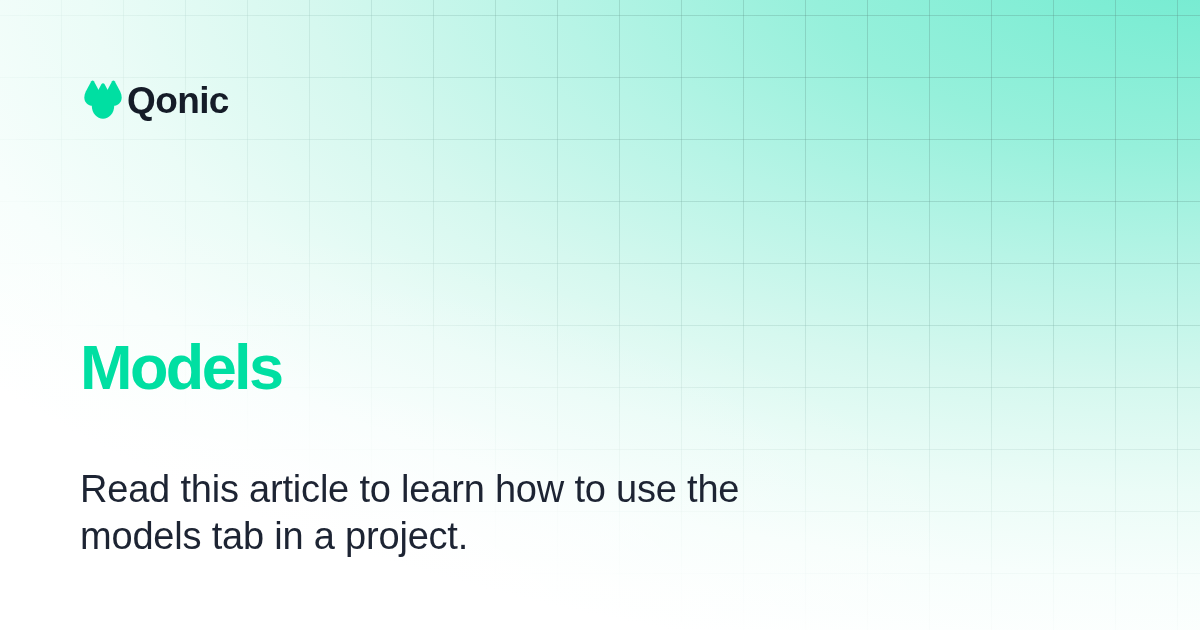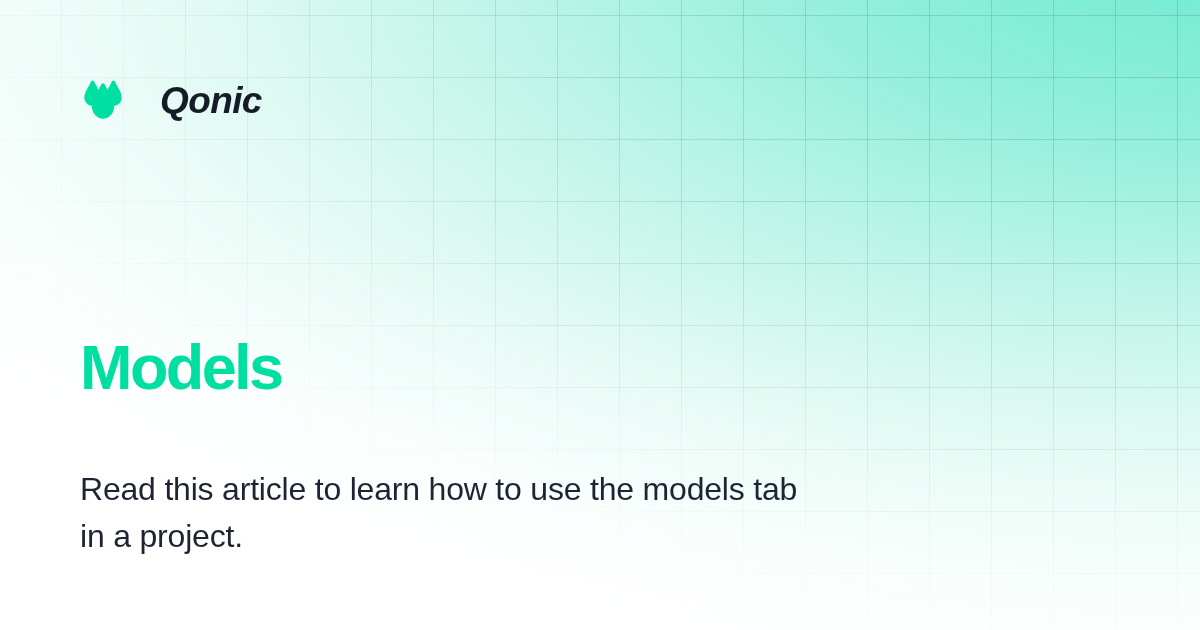--- a/index.html
+++ b/index.html
@@ -99,22 +99,21 @@
     position: absolute;
     inset: 0;
   }
 
   .brand {
     position: absolute;
     left: 80px;
     top: 80px;
     display: flex;
     align-items: center;
-    gap: 34px;
-    font-style: italic;
+    gap: 1px;
   }
 
   .brand-mark {
     display: block;
     width: 46px;
     height: 40px;
   }
 
   .brand-name {
     font-size: 37px;
@@ -135,21 +134,21 @@
     line-height: 1;
     color: #00dfa2;
     white-space: nowrap;
   }
 
   .subhead {
     position: absolute;
     left: 80px;
     top: 466px;
     width: 720px;
-    font-size: 32px;
+    font-size: 38px;
     font-weight: normal;
     line-height: 47px;
     letter-spacing: -0.2px;
     color: #1d2433;
   }
 </style>
 </head>
 <body>
 
 <div id="banner">

